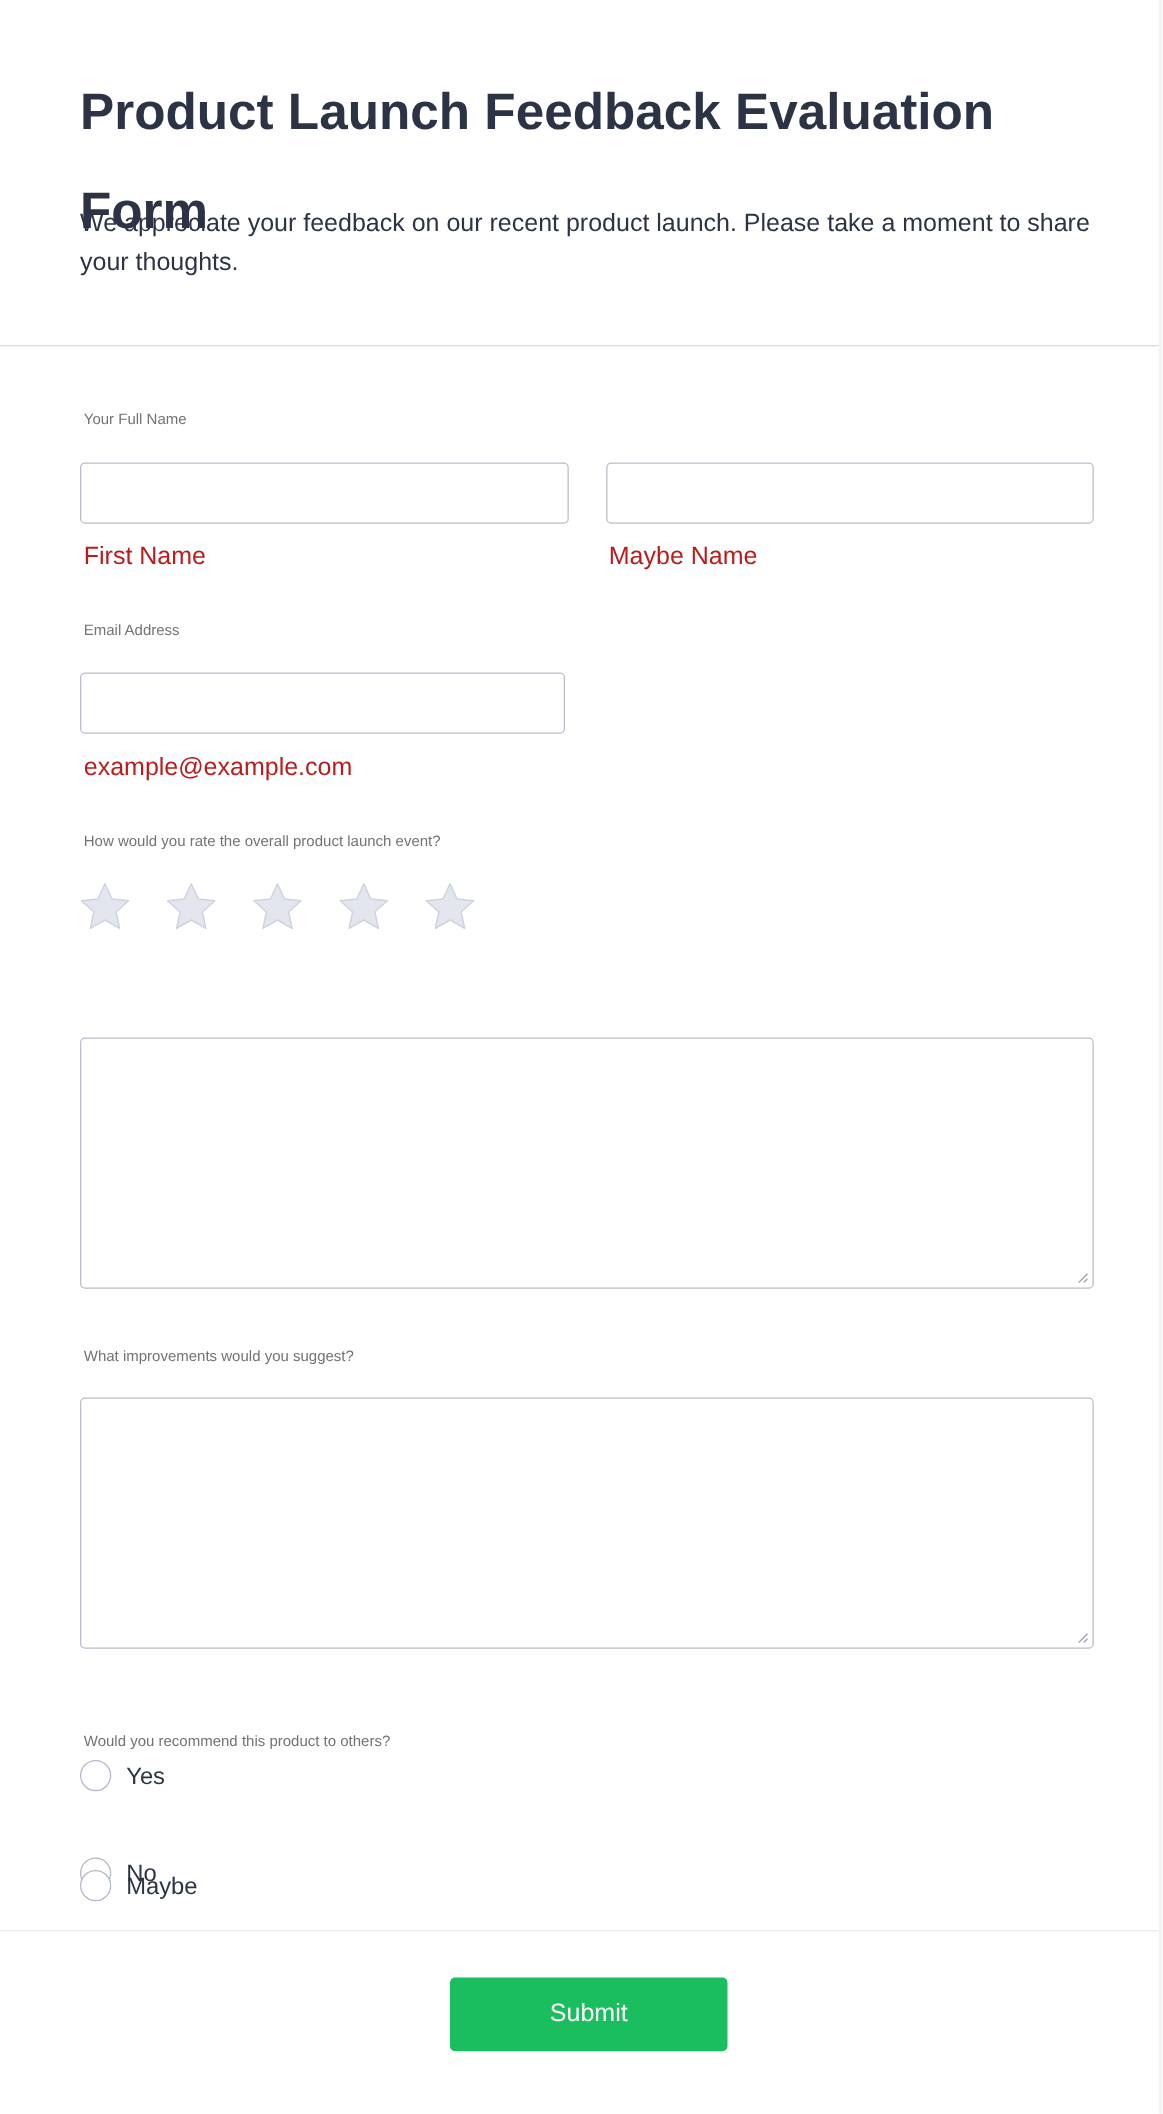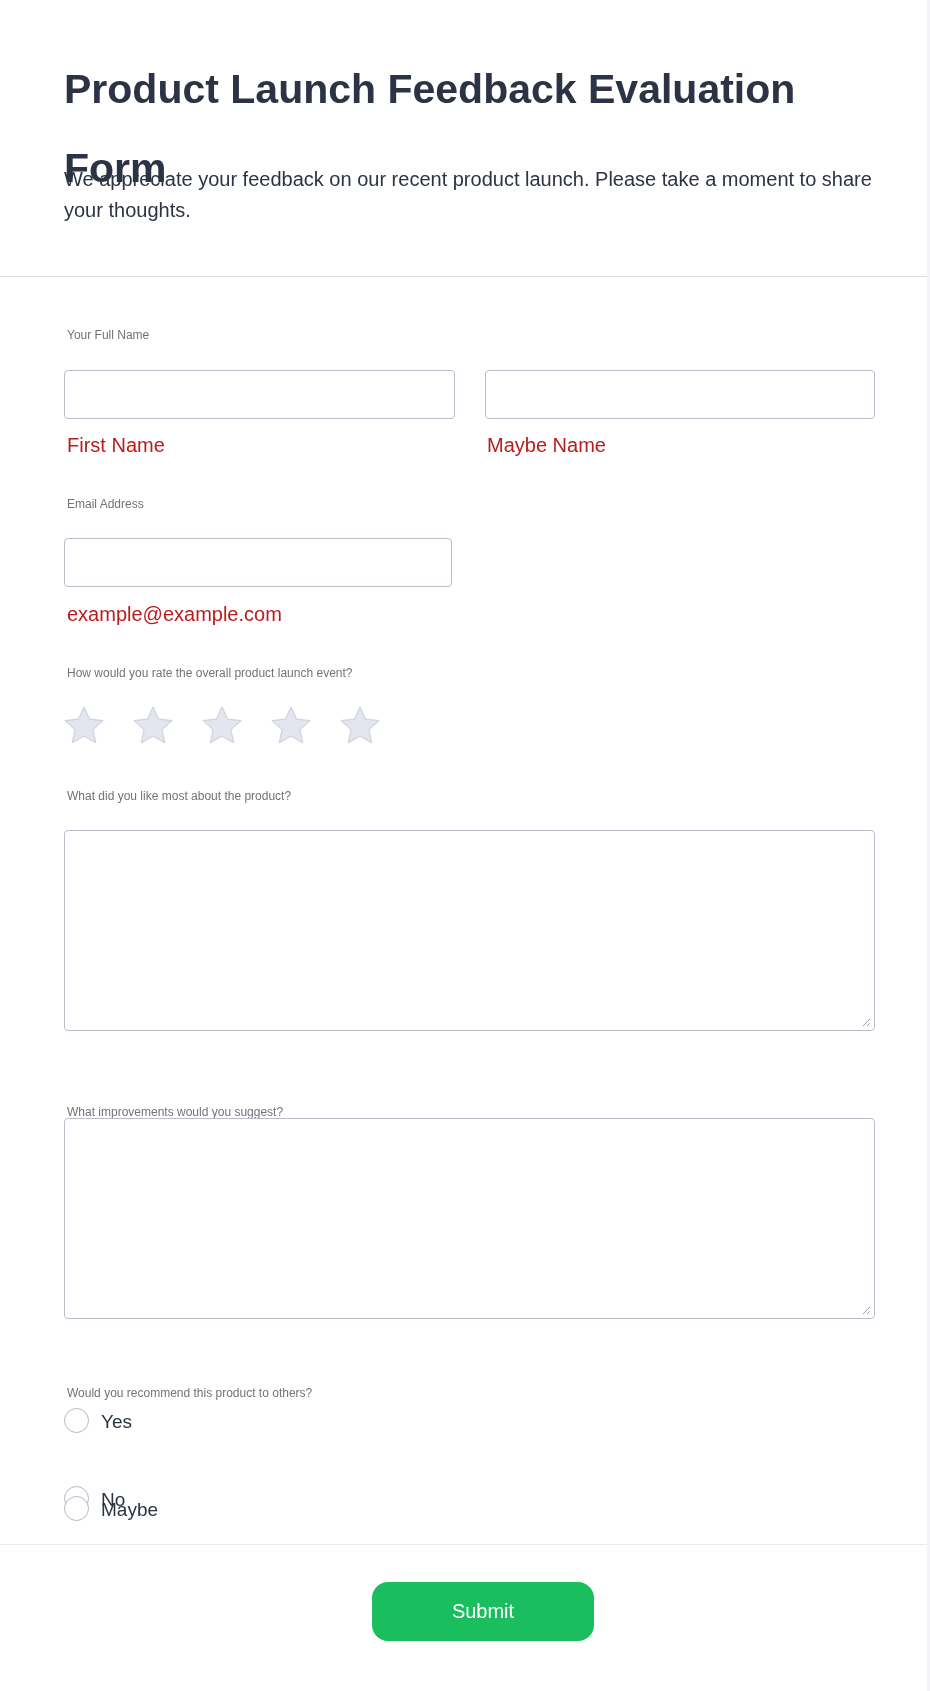--- a/index.html
+++ b/index.html
@@ -14,21 +14,21 @@
   .sublabel { position: absolute; font-size: 20px; color: #b91c1c; }
   .input { position: absolute; height: 49px; border: 1px solid #b8bdc9; border-radius: 4px; background: #fff; }
   .textarea { position: absolute; left: 64px; width: 811px; border: 1px solid #b8bdc9; border-radius: 4px; background: #fff; }
   .resize { position: absolute; right: 3px; bottom: 3px; width: 9px; height: 9px; }
   .stars { position: absolute; left: 64px; top: 706px; height: 40px; display: flex; }
   .star { width: 40px; height: 38px; margin-right: 29px; }
   .radio-row { position: absolute; left: 64px; height: 26px; display: flex; align-items: flex-end; }
   .radio { width: 25px; height: 25px; border: 1px solid #b3b8c6; border-radius: 50%; background: #fff; }
   .radio-label { margin-left: 12px; font-size: 19px; color: #2c3345; }
   .footer-divider { position: absolute; left: 0; top: 1544px; width: 927px; height: 1px; background: #e8e9ef; }
-  .submit { position: absolute; left: 372px; top: 1582px; width: 222px; height: 59px; background: #1bbe5e; border-radius: 16px; color: #fff; font-size: 20px; display: flex; align-items: center; justify-content: center; border: none; }
+  .submit { position: absolute; left: 360px; top: 1582px; width: 222px; height: 59px; background: #1bbe5e; border-radius: 4px; color: #fff; font-size: 20px; display: flex; align-items: center; justify-content: center; border: none; }
 </style>
 </head>
 <body>
 
 <div class="page">
 
   <div class="header">
     <h1 class="title">Product Launch Feedback Evaluation Form</h1>
     <p class="desc">We appreciate your feedback on our recent product launch. Please take a moment to share your thoughts.</p>
   </div>
@@ -55,29 +55,28 @@
         <polygon points="20,1 25.6,13.2 38.9,14.6 28.9,23.6 31.7,36.7 20,30 8.3,36.7 11.1,23.6 1.1,14.6 14.4,13.2" fill="#e3e6ef" stroke="#cfd3de" stroke-width="1.2" stroke-linejoin="round"></polygon>
       </svg>
     <svg class="star" viewBox="0 0 40 38">
         <polygon points="20,1 25.6,13.2 38.9,14.6 28.9,23.6 31.7,36.7 20,30 8.3,36.7 11.1,23.6 1.1,14.6 14.4,13.2" fill="#e3e6ef" stroke="#cfd3de" stroke-width="1.2" stroke-linejoin="round"></polygon>
       </svg>
     <svg class="star" viewBox="0 0 40 38">
         <polygon points="20,1 25.6,13.2 38.9,14.6 28.9,23.6 31.7,36.7 20,30 8.3,36.7 11.1,23.6 1.1,14.6 14.4,13.2" fill="#e3e6ef" stroke="#cfd3de" stroke-width="1.2" stroke-linejoin="round"></polygon>
       </svg>
   </div>
 
-  <div class="label" style="top:789px;">What did you like most about the product?</div>
   <div class="textarea" style="top:830px; height:201px;">
     <svg class="resize" viewBox="0 0 9 9">
         <line x1="1" y1="8" x2="8" y2="1" stroke="#9aa0ae" stroke-width="1"></line>
         <line x1="5" y1="8" x2="8" y2="5" stroke="#9aa0ae" stroke-width="1"></line>
       </svg>
   </div>
 
-  <div class="label" style="top:1105px;">What improvements would you suggest?</div>
+  <div class="label" style="top:1078px;">What improvements would you suggest?</div>
   <div class="textarea" style="top:1118px; height:201px;">
     <svg class="resize" viewBox="0 0 9 9">
         <line x1="1" y1="8" x2="8" y2="1" stroke="#9aa0ae" stroke-width="1"></line>
         <line x1="5" y1="8" x2="8" y2="5" stroke="#9aa0ae" stroke-width="1"></line>
       </svg>
   </div>
 
   <div class="label" style="top:1366px;margin-top:20px;">Would you recommend this product to others?</div>
   <div class="radio-row" style="top:1407px;">
     <span class="radio"></span>

